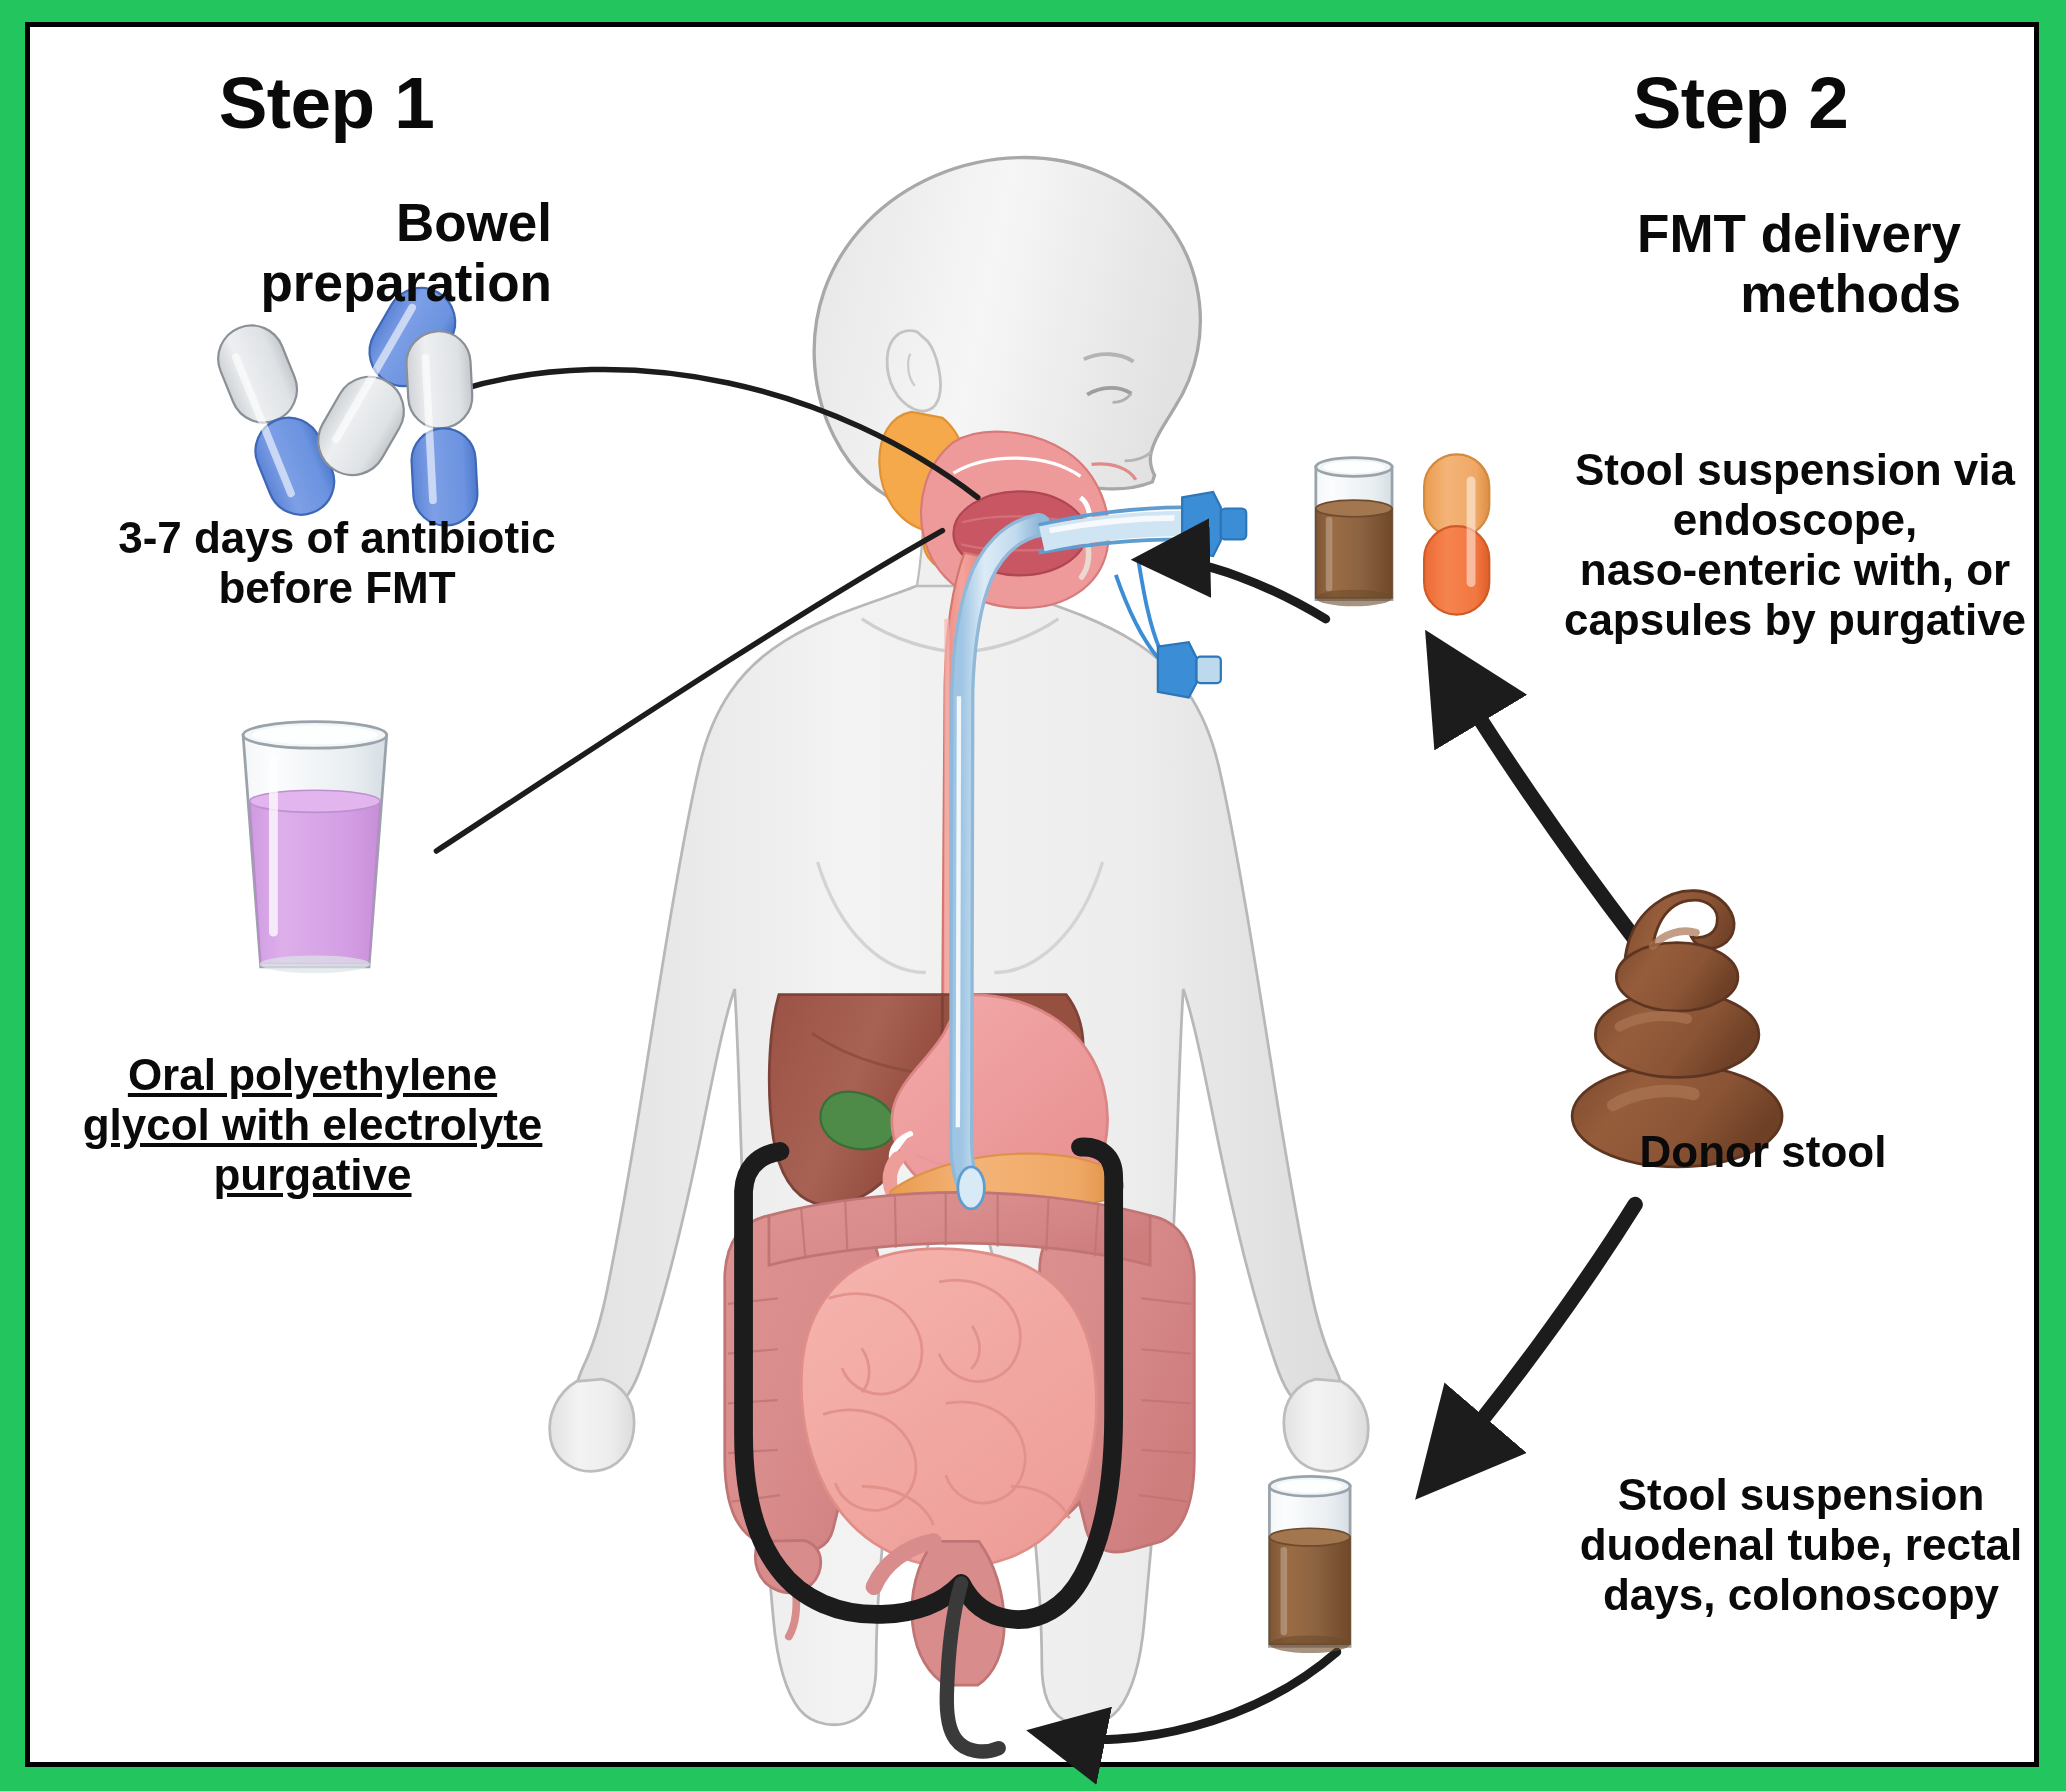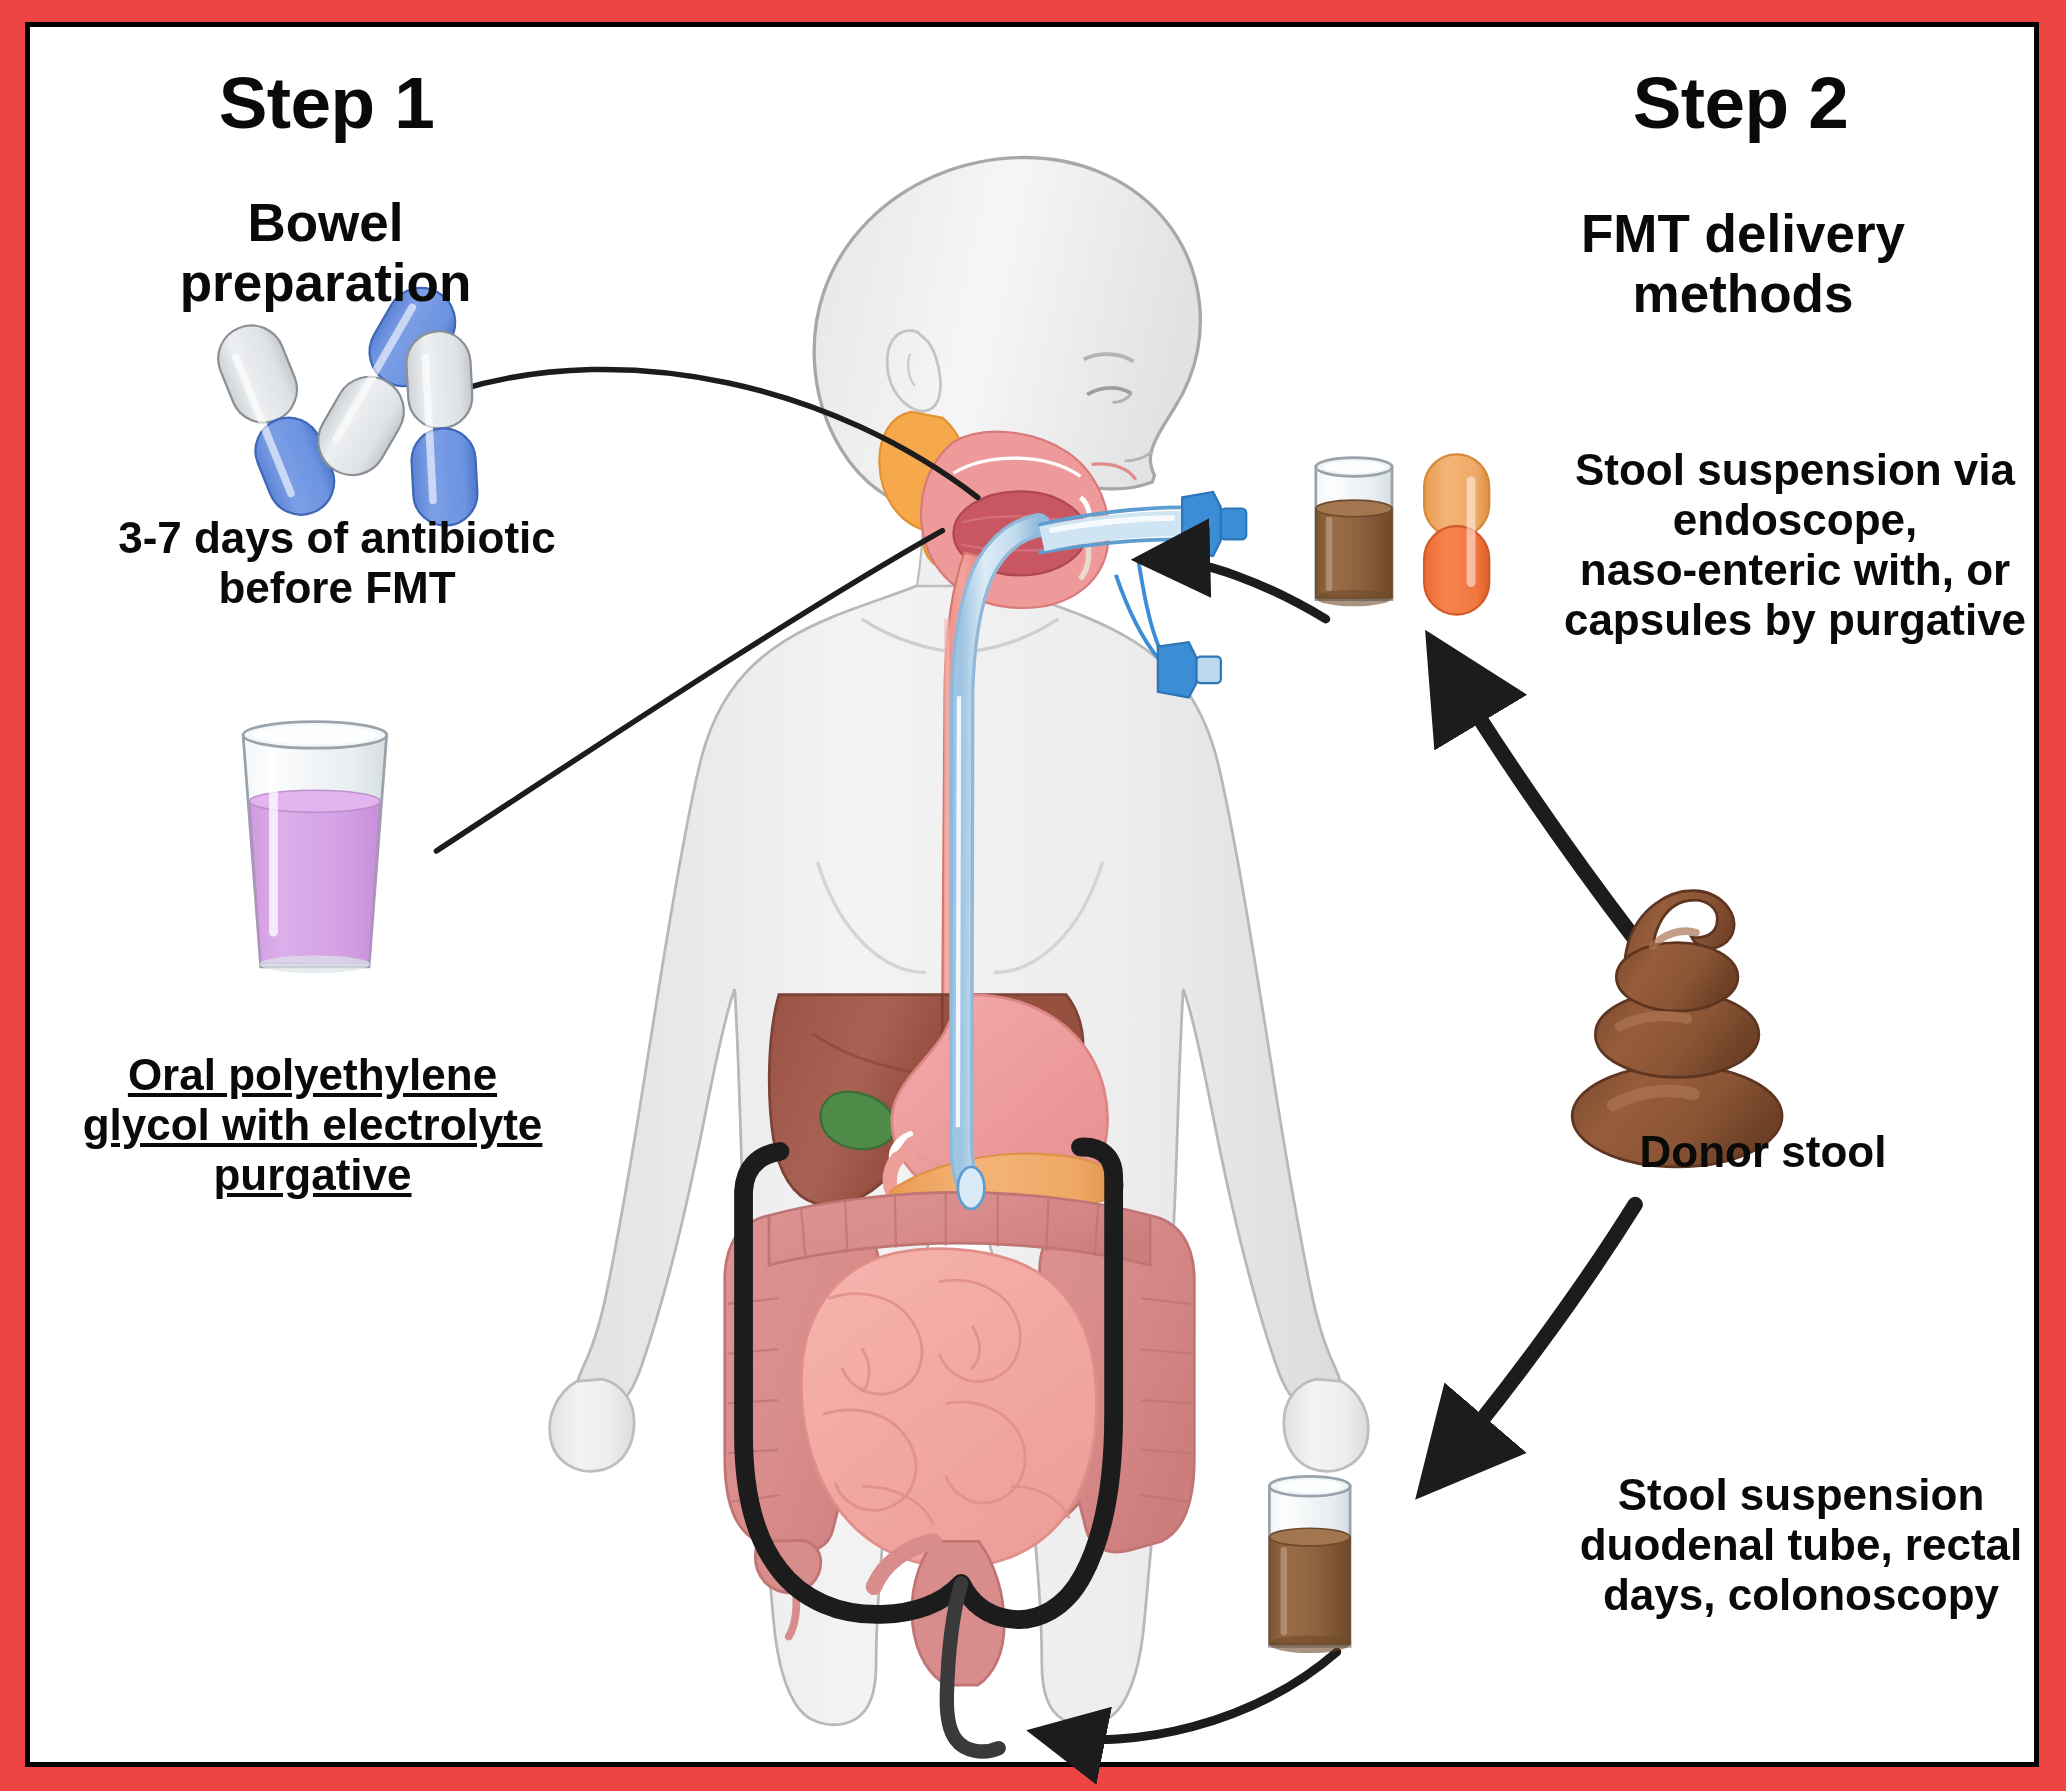--- a/index.html
+++ b/index.html
@@ -2,34 +2,34 @@
 <html style="font-size:8.8px"><head>
 <meta charset="utf-8">
 <title>FMT Procedure Diagram</title>
 <style>
   html,body{margin:0;padding:0;background:#ffffff;}
   body{font-family:"Liberation Sans", sans-serif;}
   #figure{
     position:relative;
     width:2066px;
     height:1792px;
-    background:#ef4444;
+    background:#22c55e;
     overflow:hidden;
   }
   #frame{
     position:absolute;
     left:25px; top:22px;
     width:2014px; height:1745px;
     border:5px solid #000000;
     box-sizing:border-box;
     background:#ffffff;
   }
   .txt{position:absolute;color:#0a0a0a;text-align:center;line-height:1.14;}
   .step-title{font-size:73px;font-weight:bold;letter-spacing:-0.6px;}
-  .sub-title{font-size:53px;font-weight:bold;}
+  .sub-title{font-size:53px;font-weight:bold;text-align:right;}
   .caption{font-size:44px;font-weight:bold;}
   .label{font-size:44px;font-weight:bold;}
   svg{display:block;}
   .svg-layer{position:absolute;left:0;top:0;width:2066px;height:1792px;pointer-events:none;}
 </style>
 </head>
 <body>
 
 <div id="figure">
   <div id="frame"></div>

